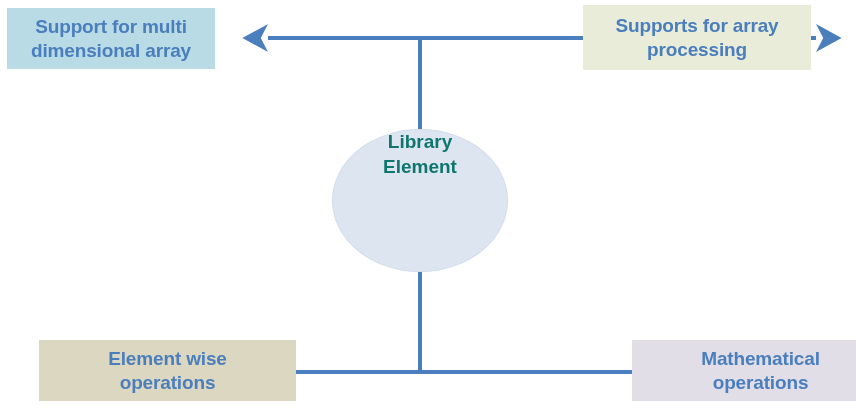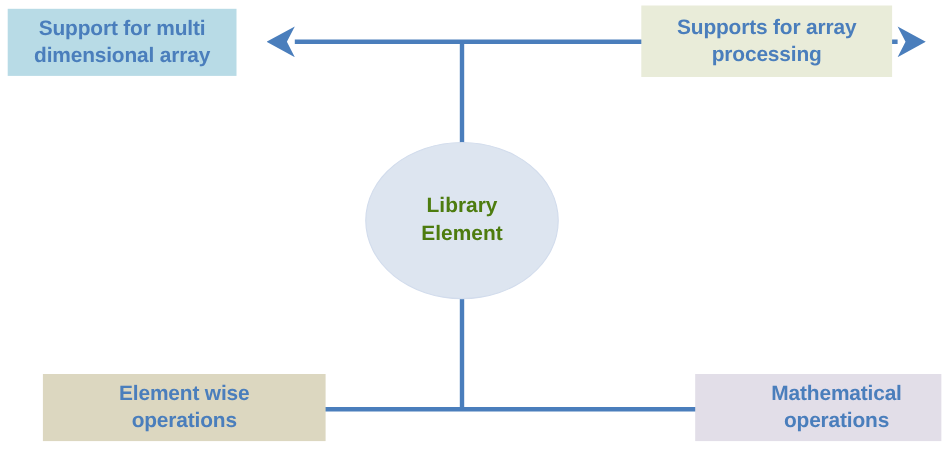--- a/index.html
+++ b/index.html
@@ -60,27 +60,26 @@
     position: absolute;
     left: 332px;
     top: 129px;
     width: 176px;
     height: 143px;
     border-radius: 50%;
     background: #dde5f0;
     border: 1px solid #d2dcec;
     box-sizing: border-box;
     display: flex;
-    align-items: center;
     justify-content: center;
     text-align: center;
     font-weight: bold;
     font-size: 19px;
     line-height: 1.3;
-    color: #4d7c0f;
+    color: #0f766e;
   }
   .connector-svg {
     position: absolute;
     left: 0;
     top: 0;
     width: 856px;
     height: 420px;
     pointer-events: none;
   }
   .hub-label-line {

